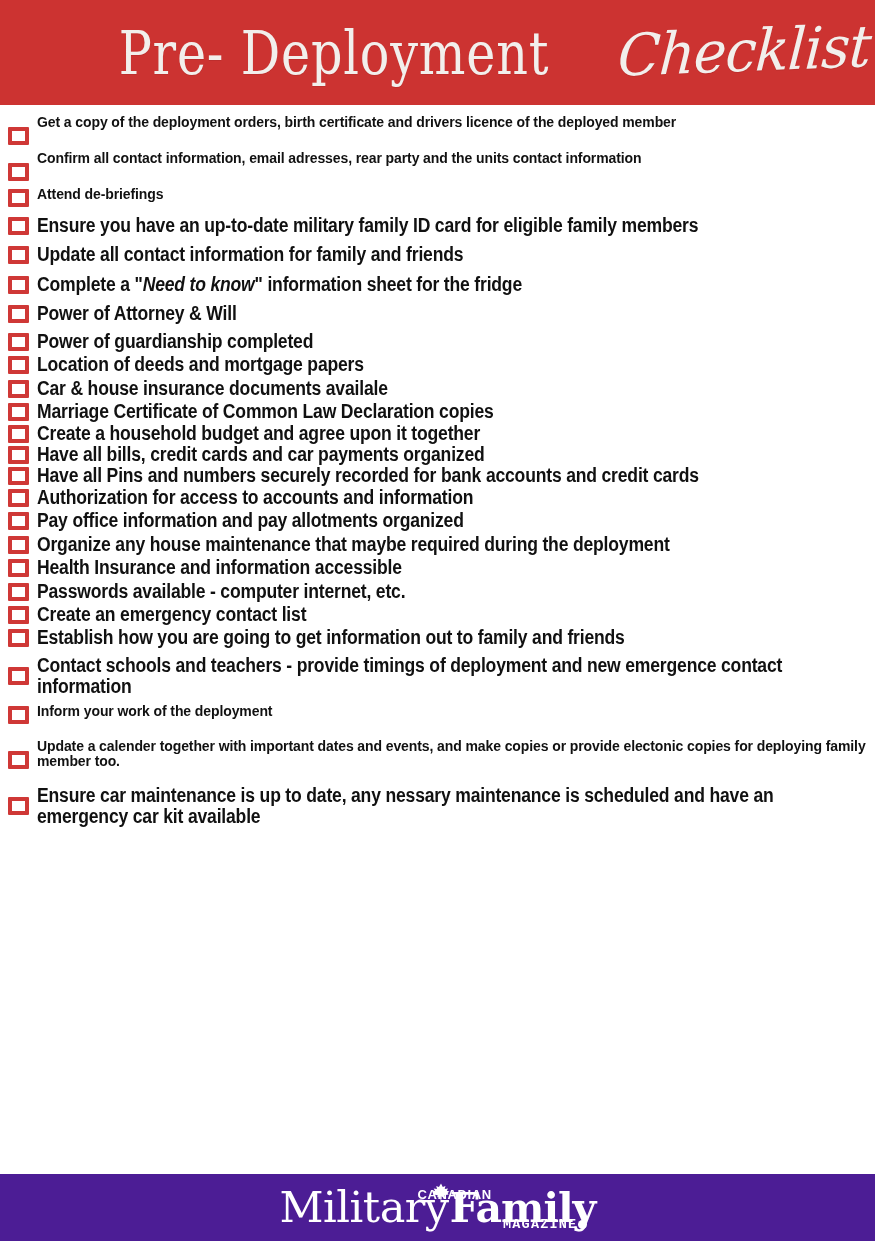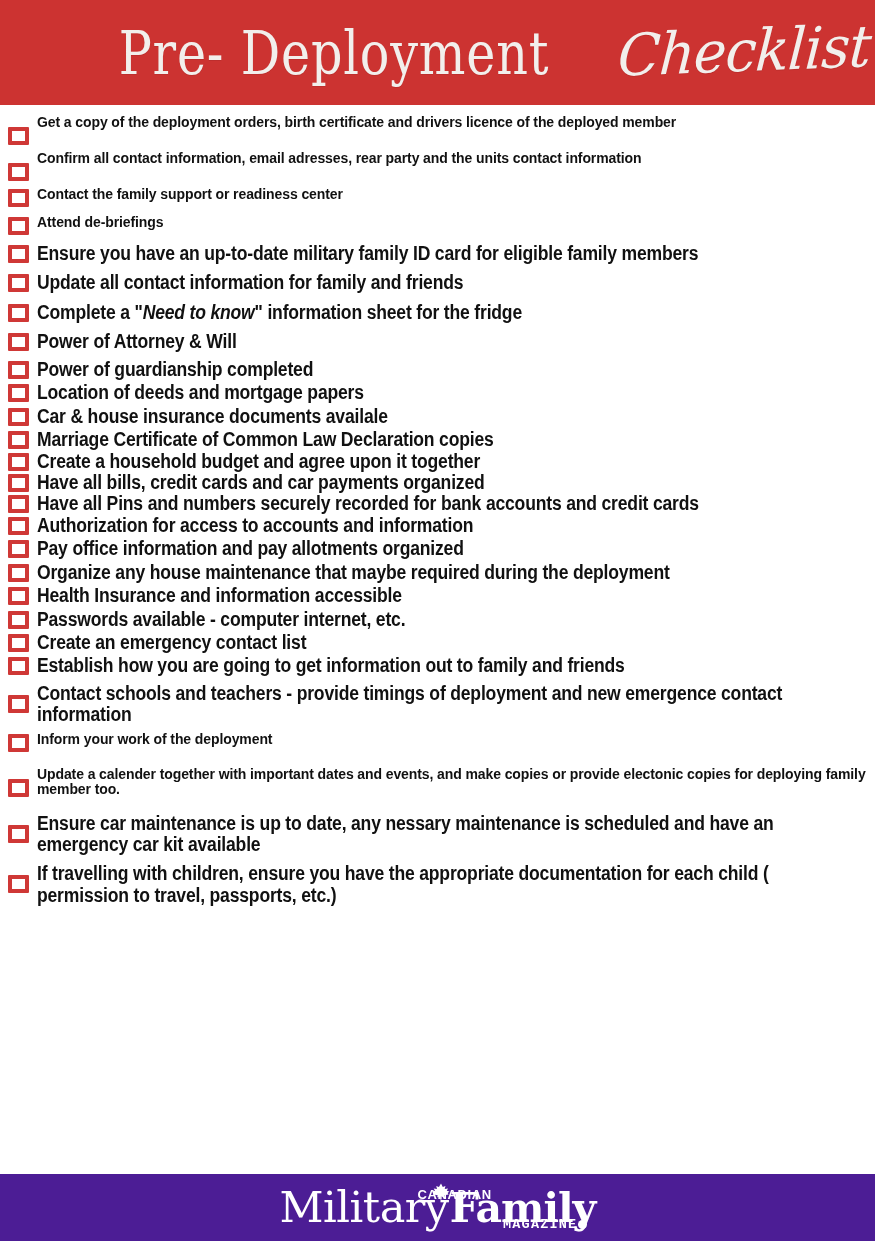--- a/index.html
+++ b/index.html
@@ -214,27 +214,23 @@
     <div class="item w-wide gap-md cb-mid">
       <div class="checkbox"></div>
       <div class="item-label">Get a copy of the deployment orders, birth certificate and drivers licence of  the deployed member</div>
     </div>
 
     <div class="item w-wide gap-md cb-mid">
       <div class="checkbox"></div>
       <div class="item-label">Confirm all contact information, email adresses, rear party and the units contact information</div>
     </div>
 
+
     <div class="item w-wide gap-lg cb-line">
       <div class="checkbox"></div>
-      <div class="item-label">Contact the family support or readiness center</div>
-    </div>
-
-    <div class="item w-wide gap-lg cb-line">
-      <div class="checkbox"></div>
       <div class="item-label">Attend de-briefings</div>
     </div>
 
     <div class="item w-narrow gap-lg cb-line">
       <div class="checkbox"></div>
       <div class="item-label">Ensure you have an up-to-date military family ID card for eligible family members</div>
     </div>
 
     <div class="item w-narrow gap-lg cb-line">
       <div class="checkbox"></div>
@@ -335,24 +331,20 @@
       <div class="checkbox"></div>
       <div class="item-label">Update a calender together with important dates and events, and make copies or provide electonic copies for deploying family member too.</div>
     </div>
 
     <div class="item w-narrow gap-lg cb-mid">
       <div class="checkbox"></div>
       <div class="item-label">Ensure car maintenance is up to date, any nessary maintenance is scheduled and have an emergency car kit available</div>
     </div>
 
 
-    <div class="item w-narrow gap-xs cb-mid">
-      <div class="checkbox"></div>
-      <div class="item-label">If travelling with children, ensure you have the appropriate documentation for each child ( permission to travel, passports, etc.)</div>
-    </div>
 
   </div>
 
   <div class="footer-band">
     <div class="logo">
       <span class="logo-military">Military</span>
       <span class="logo-family">Family</span>
       <span class="logo-canadian">CANADIAN</span>
       <span class="logo-magazine">MAGAZINE</span>
       <span class="logo-dot"></span>

